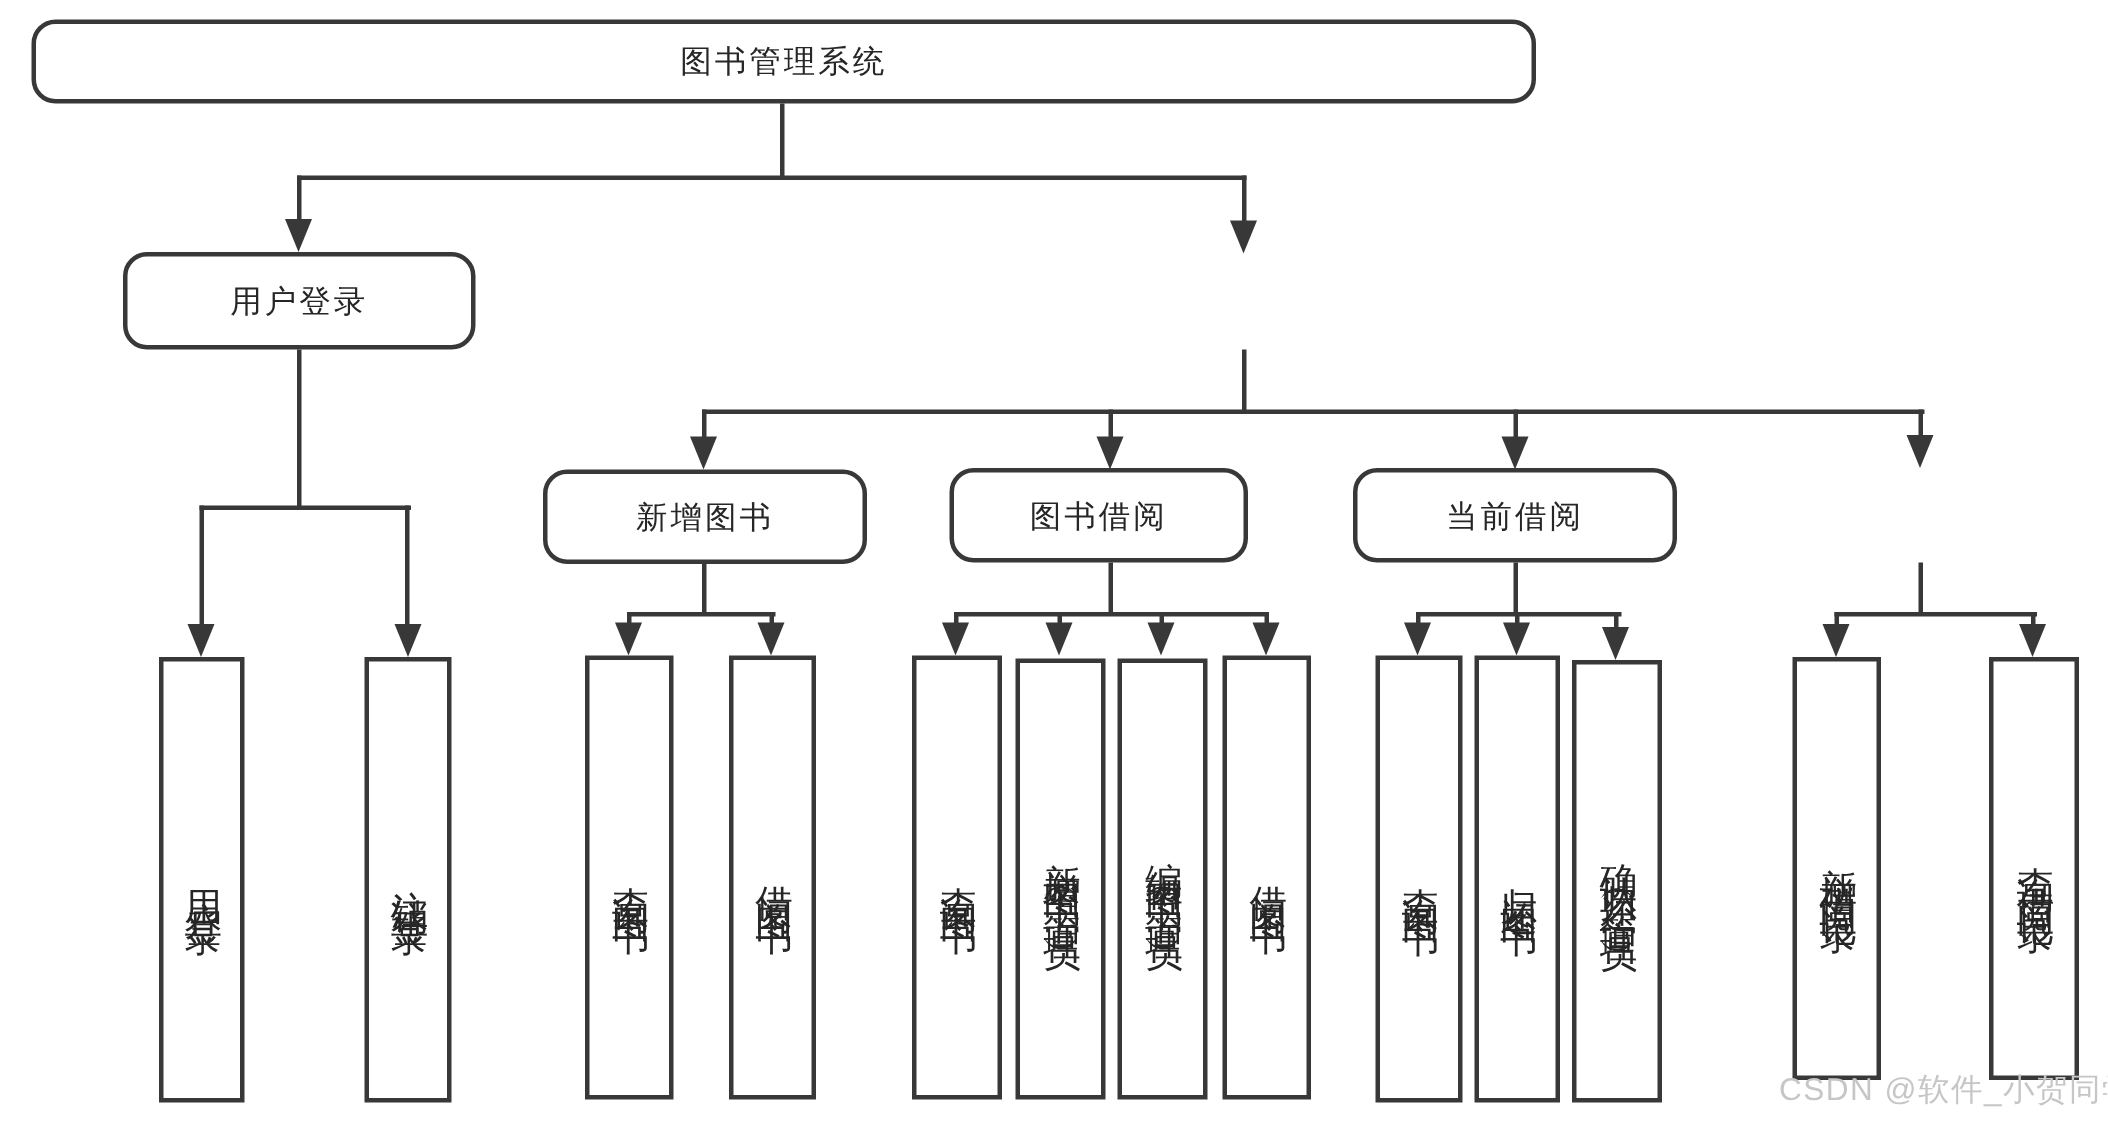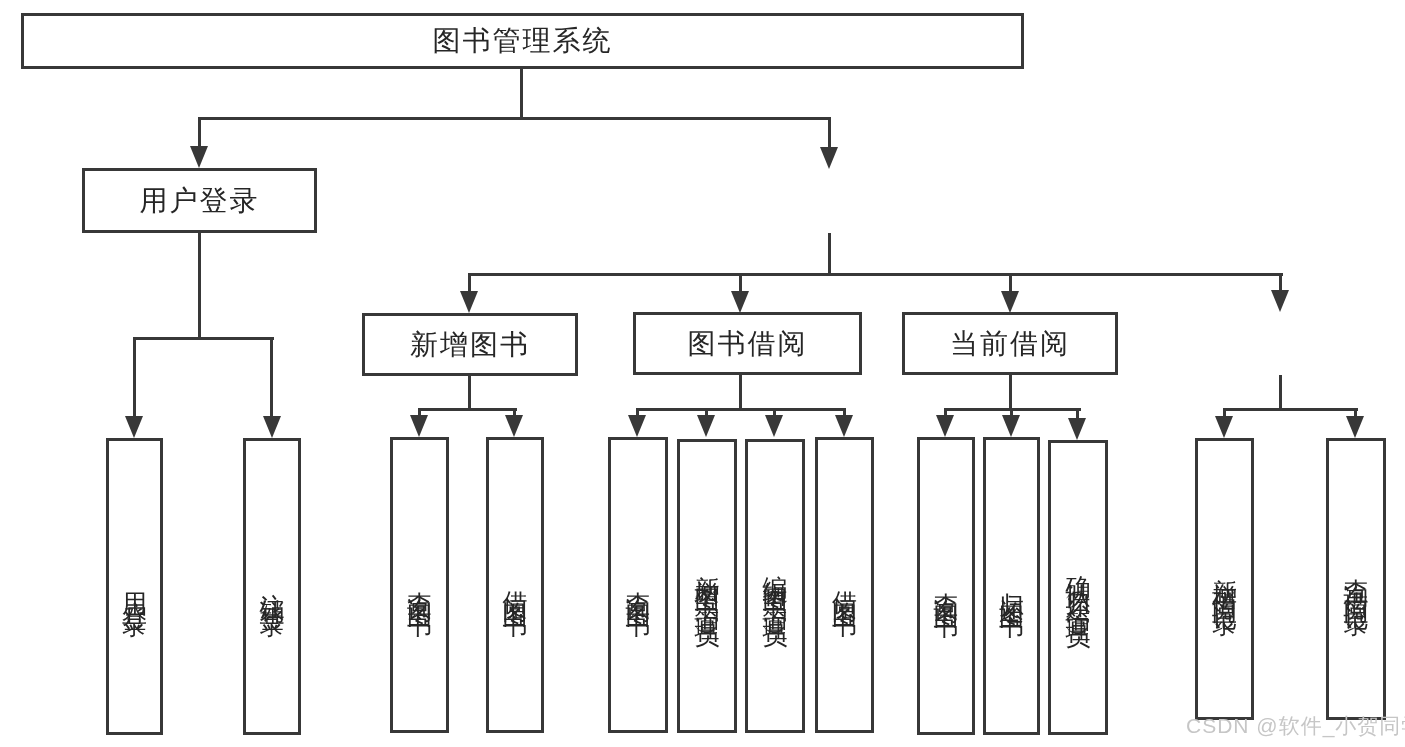--- a/index.html
+++ b/index.html
@@ -14,21 +14,21 @@
   .node {
     position: absolute;
     box-sizing: border-box;
     border: 3px solid #383838;
     background: #ffffff;
     display: flex;
     align-items: center;
     justify-content: center;
     color: #262626;
   }
-  .h-node { font-size: 28px; letter-spacing: 2px; }
+  .h-node { font-size: 21px; letter-spacing: 2px; border-radius: 16px; }
   .v-node {
     writing-mode: vertical-rl;
     text-orientation: mixed;
     font-size: 25px;
     letter-spacing: 7px;
     line-height: 1;
   }
   .vline, .hline { position: absolute; background: #383838; }
   .arrow {
     position: absolute;
@@ -79,21 +79,21 @@
   <div class="vline" style="left:468px; top:273px; width:3px; height:22px;"></div>
   <div class="arrow" style="left:460px; top:291px;"></div>
   <div class="vline" style="left:739px; top:273px; width:3px; height:22px;"></div>
   <div class="arrow" style="left:731px; top:291px;"></div>
   <div class="vline" style="left:1009px; top:273px; width:3px; height:22px;"></div>
   <div class="arrow" style="left:1001px; top:291px;"></div>
   <div class="vline" style="left:1279px; top:273px; width:3px; height:22px;"></div>
   <div class="arrow" style="left:1271px; top:290px;"></div>
 
   <div class="node h-node" style="left:362px; top:313px; width:216px; height:63px;">新增图书</div>
-  <div class="node h-node" style="left:633px; top:312px; width:229px; height:63px;">图书借阅</div>
+  <div class="node h-node" style="left:633px; top:312px; width:199px; height:63px;">图书借阅</div>
   <div class="node h-node" style="left:902px; top:312px; width:216px; height:63px;">当前借阅</div>
 
   <div class="vline" style="left:468px; top:376px; width:3px; height:34px;"></div>
   <div class="hline" style="left:418px; top:408px; width:99px; height:3px;"></div>
   <div class="vline" style="left:418px; top:408px; width:3px; height:10px;"></div>
   <div class="arrow" style="left:410px; top:415px;"></div>
   <div class="vline" style="left:513px; top:408px; width:3px; height:10px;"></div>
   <div class="arrow" style="left:505px; top:415px;"></div>
 
   <div class="vline" style="left:739px; top:375px; width:3px; height:35px;"></div>

